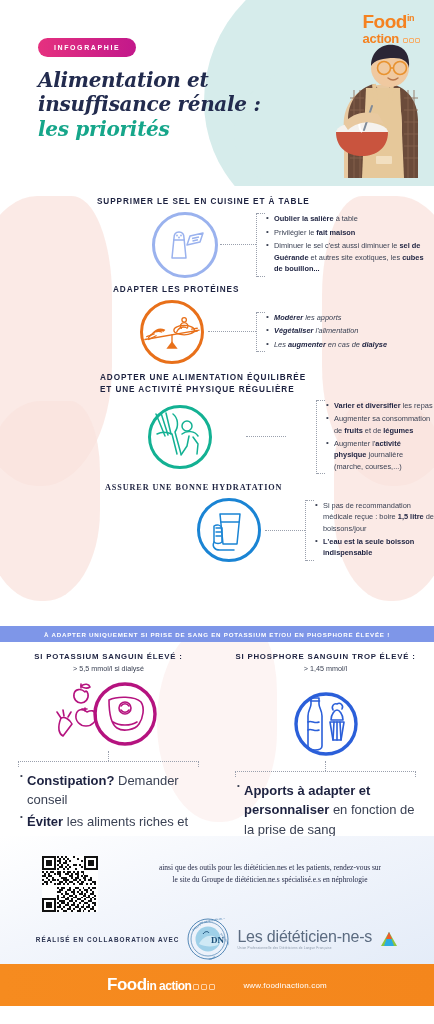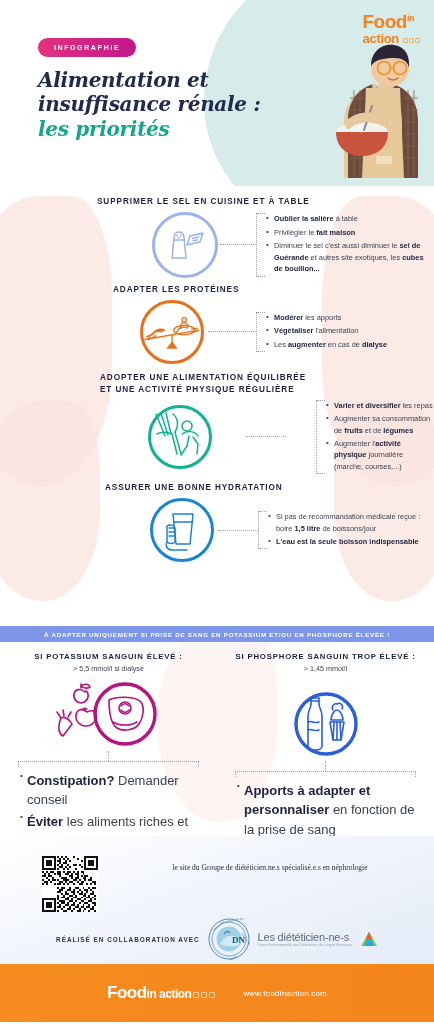--- a/index.html
+++ b/index.html
@@ -253,27 +253,27 @@
     font-size: 7.5px; line-height: 1.65; color: #1d2240;
   }
   .collab {
     position: absolute; left: 0; right: 0; top: 82px;
     display: flex; align-items: center; justify-content: center; gap: 8px;
   }
   .collab-label {
     font-size: 6.4px; font-weight: bold; letter-spacing: 1px;
     color: #2b3350; text-transform: uppercase;
   }
-  .dietname { font-size: 11px; color: #5b6b80; letter-spacing:-0.2px; }
+  .dietname { font-size: 16px; color: #5b6b80; letter-spacing:-0.2px; }
   .dietsub { font-size: 3.1px; color: #8a97a8; letter-spacing: .2px; }
 
   
   .orange-bar {
     position: relative;
-    width: 434px; height: 58px;
+    width: 434px; height: 42px;
     background: linear-gradient(90deg,#f68b1f 0%, #f4861c 100%);
     display: flex; align-items: center; justify-content: center; gap: 28px;
   }
   .ob-logo { color: #ffffff; font-weight: bold; letter-spacing:-0.5px; }
   .ob-logo .big { font-size: 17px; }
   .ob-logo .small { font-size: 12px; }
   .ob-dots i {
     display:inline-block; width:6px; height:6px;
     border:1px solid #ffd2a6; border-radius:1px; margin-left:2px;
   }
@@ -384,21 +384,21 @@
               <path d="M4 33 L12 30 M6 36 L14 32"></path>
               <ellipse cx="44" cy="26" rx="11" ry="5"></ellipse>
               <path d="M44 18 C40 18 39 22 41 24 M44 18 C48 18 49 22 47 24"></path>
               <circle cx="44" cy="15" r="2.4"></circle>
               <path d="M52 25 L58 24 M52 28 L58 27"></path>
               <path d="M36 28 C38 24 42 22 46 23"></path>
             </g>
           </svg>
         </div>
         <div class="connector" style="width:48px;margin-left:4px;"></div>
-        <div class="bullets" style="width:168px;">
+        <div class="bullets" style="width:168px;font-style:italic;">
           <ul>
               <li><b>Modérer</b><span> les apports</span></li>
               <li><b>Végétaliser</b><span> l'alimentation</span></li>
               <li><span>Les </span><b>augmenter</b><span> en cas de </span><b>dialyse</b></li>
             </ul>
         </div>
       </div>
     </div>
 
     <div class="section" style="padding:8px 0 0 0;">
@@ -423,22 +423,22 @@
           <ul>
               <li><b>Varier et diversifier</b><span> les repas</span></li>
               <li><span>Augmenter sa consommation de </span><b>fruits</b><span> et de </span><b>légumes</b></li>
               <li><span>Augmenter l'</span><b>activité physique</b><span> journalière (marche, courses,...)</span></li>
             </ul>
         </div>
       </div>
     </div>
 
     <div class="section" style="padding:8px 0 0 0;">
-      <div class="sec-title" style="margin-left:105px;">ASSURER UNE BONNE HYDRATATION</div>
-      <div class="sec-row" style="margin-top:4px;">
+      <div class="sec-title" style="margin-left:105px;font-family:Liberation Serif, serif;">ASSURER UNE BONNE HYDRATATION</div>
+      <div class="sec-row" style="margin-top:4px;padding-left:47px;">
         <div class="icon-circle" style="width:64px;height:64px;border:3px solid #1a84d4;margin-left:150px;">
           <svg width="46" height="48" viewBox="0 0 46 48">
             <g fill="none" stroke="#1a84d4" stroke-width="1.5" stroke-linecap="round" stroke-linejoin="round">
               <path d="M14 8 L34 8 L31 38 L17 38 Z"></path>
               <path d="M14.8 16 L33.2 16"></path>
               <path d="M8 20 C11 18 15 19 16 22 L16 36 C14 38 10 38 8 36 Z"></path>
               <path d="M10 22 L15 22 M10 26 L15 26 M10 30 L15 30"></path>
               <path d="M8 36 C6 40 8 44 14 44 L28 44"></path>
             </g>
           </svg>
@@ -719,20 +719,21 @@
           <rect x="18" y="1" width="1" height="1"></rect>
           <rect x="20" y="2" width="1" height="1"></rect>
         <rect x="16" y="4" width="2" height="1"></rect>
           <rect x="19" y="4" width="1" height="1"></rect>
         <rect x="17" y="6" width="1" height="1"></rect>
           <rect x="20" y="5" width="1" height="1"></rect>
       </g>
     </svg>
 
     <div class="footer-text">
+      <div>ainsi que des outils pour les diététicien.nes et les patients, rendez-vous sur</div>
       <div>le site du Groupe de diététicien.ne.s spécialisé.e.s en néphrologie</div>
     </div>
 
     <div class="collab">
       <div class="collab-label">RÉALISÉ EN COLLABORATION AVEC</div>
 
       <svg width="42" height="42" viewBox="0 0 42 42">
         <circle cx="21" cy="21" r="20" fill="none" stroke="#2e6da4" stroke-width="0.8"></circle>
         <circle cx="21" cy="21" r="17" fill="none" stroke="#2e6da4" stroke-width="0.6"></circle>
         <circle cx="21" cy="21" r="12.5" fill="#9fd0e8"></circle>

